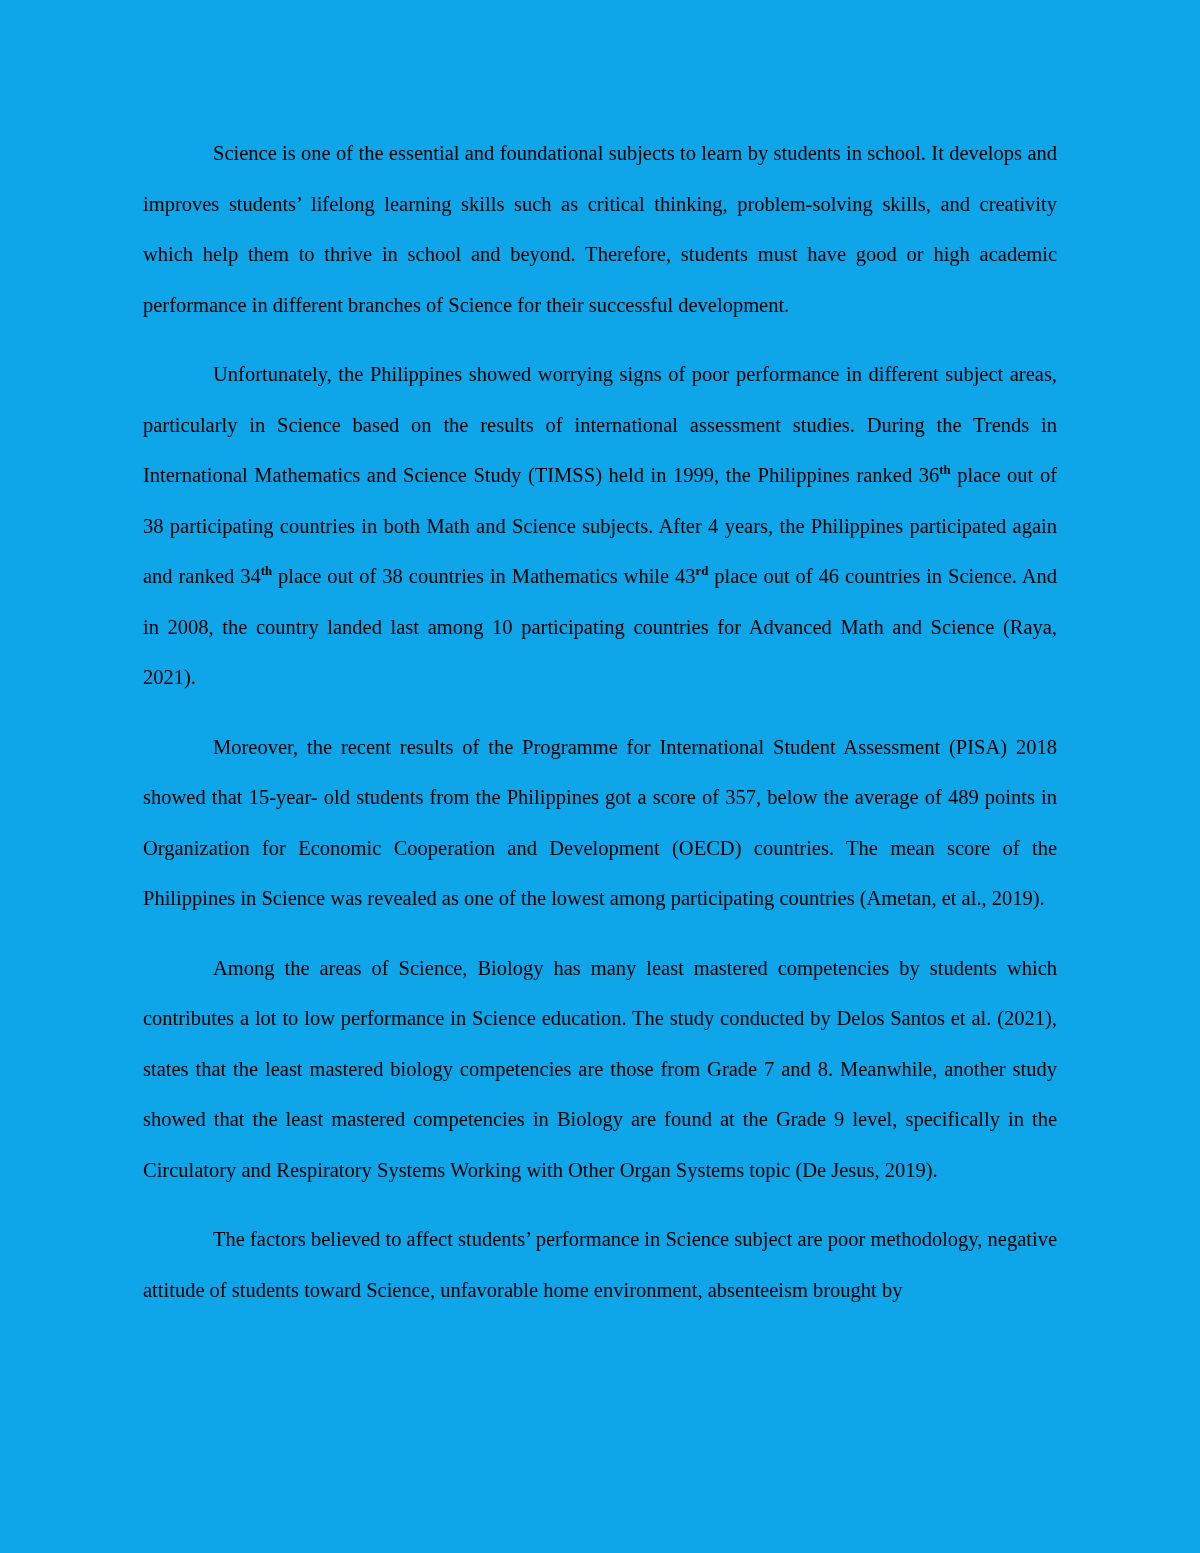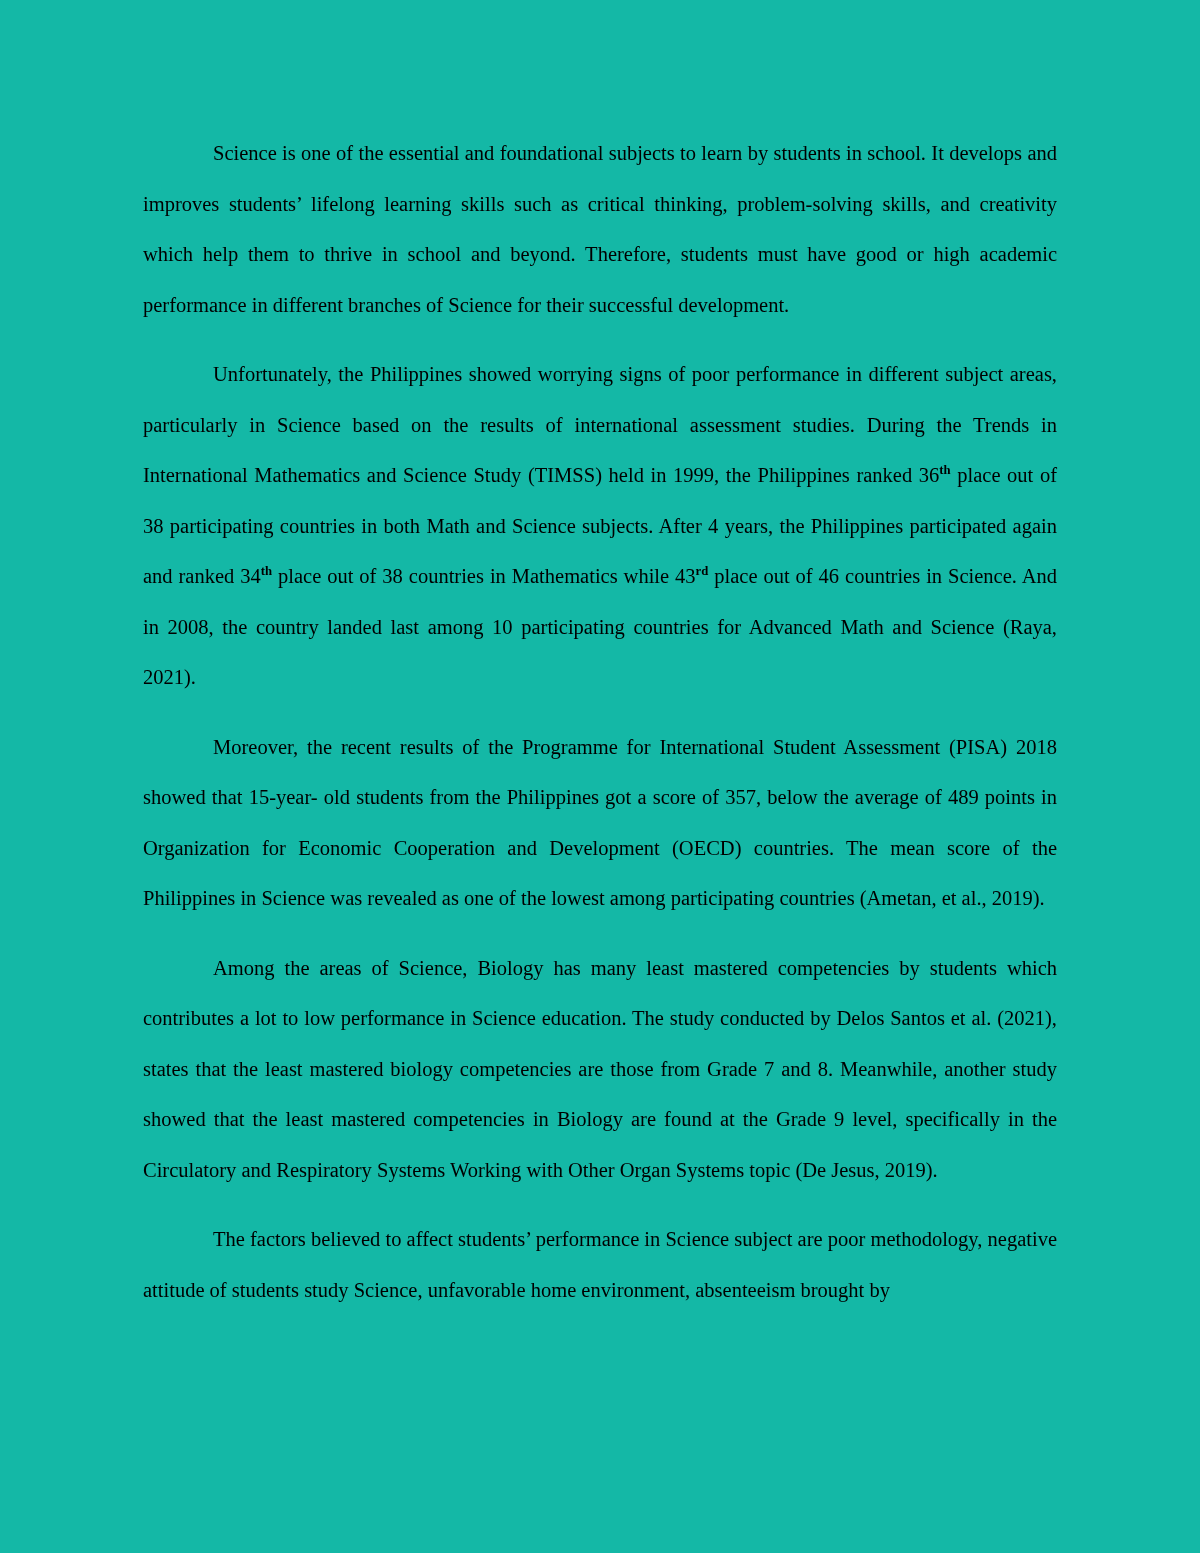--- a/index.html
+++ b/index.html
@@ -4,21 +4,21 @@
 <style>
   html, body {
     margin: 0;
     padding: 0;
     background: #ffffff;
   }
   .page {
     position: relative;
     width: 1200px;
     height: 1553px;
-    background: #14b8a6;
+    background: #0ea5e9;
     overflow: hidden;
   }
   .content {
     position: absolute;
     left: 143px;
     top: 128px;
     width: 914px;
     color: #000000;
     font-family: "Liberation Serif", "DejaVu Serif", serif;
     font-size: 20.5px;
@@ -41,15 +41,15 @@
 </style>
 </head>
 <body>
 
 <div class="page">
   <div class="content">
       <p class="para"><span>Science is one of the essential and foundational subjects to learn by students in school. It develops and improves students’ lifelong learning skills such as critical thinking, problem-solving skills, and creativity which help them to thrive in school and beyond. Therefore, students must have good or high academic performance in different branches of Science for their successful development.</span></p>
       <p class="para"><span>Unfortunately, the Philippines showed worrying signs of poor performance in different subject areas, particularly in Science based on the results of international assessment studies. During the Trends in International Mathematics and Science Study (TIMSS) held in 1999, the Philippines ranked 36</span><sup class="ord">th</sup><span> place out of 38 participating countries in both Math and Science subjects. After 4 years, the Philippines participated again and ranked 34</span><sup class="ord">th</sup><span> place out of 38 countries in Mathematics while 43</span><sup class="ord">rd</sup><span> place out of 46 countries in Science. And in 2008, the country landed last among 10 participating countries for Advanced Math and Science (Raya, 2021).</span></p>
       <p class="para"><span>Moreover, the recent results of the Programme for International Student Assessment (PISA) 2018 showed that 15-year- old students from the Philippines got a score of 357, below the average of 489 points in Organization for Economic Cooperation and Development (OECD) countries. The mean score of the Philippines in Science was revealed as one of the lowest among participating countries (Ametan, et al., 2019).</span></p>
       <p class="para"><span>Among the areas of Science, Biology has many least mastered competencies by students which contributes a lot to low performance in Science education. The study conducted by Delos Santos et al. (2021), states that the least mastered biology competencies are those from Grade 7 and 8.  Meanwhile, another study showed that the least mastered competencies in Biology are found at the Grade 9 level, specifically in the Circulatory and Respiratory Systems Working with Other Organ Systems topic (De Jesus, 2019).</span></p>
-      <p class="para"><span>The factors believed to affect students’ performance in Science subject are poor methodology, negative attitude of students study Science, unfavorable home environment, absenteeism brought by</span></p>
+      <p class="para"><span>The factors believed to affect students’ performance in Science subject are poor methodology, negative attitude of students toward Science, unfavorable home environment, absenteeism brought by</span></p>
     </div>
 </div>
 
 </body></html>

